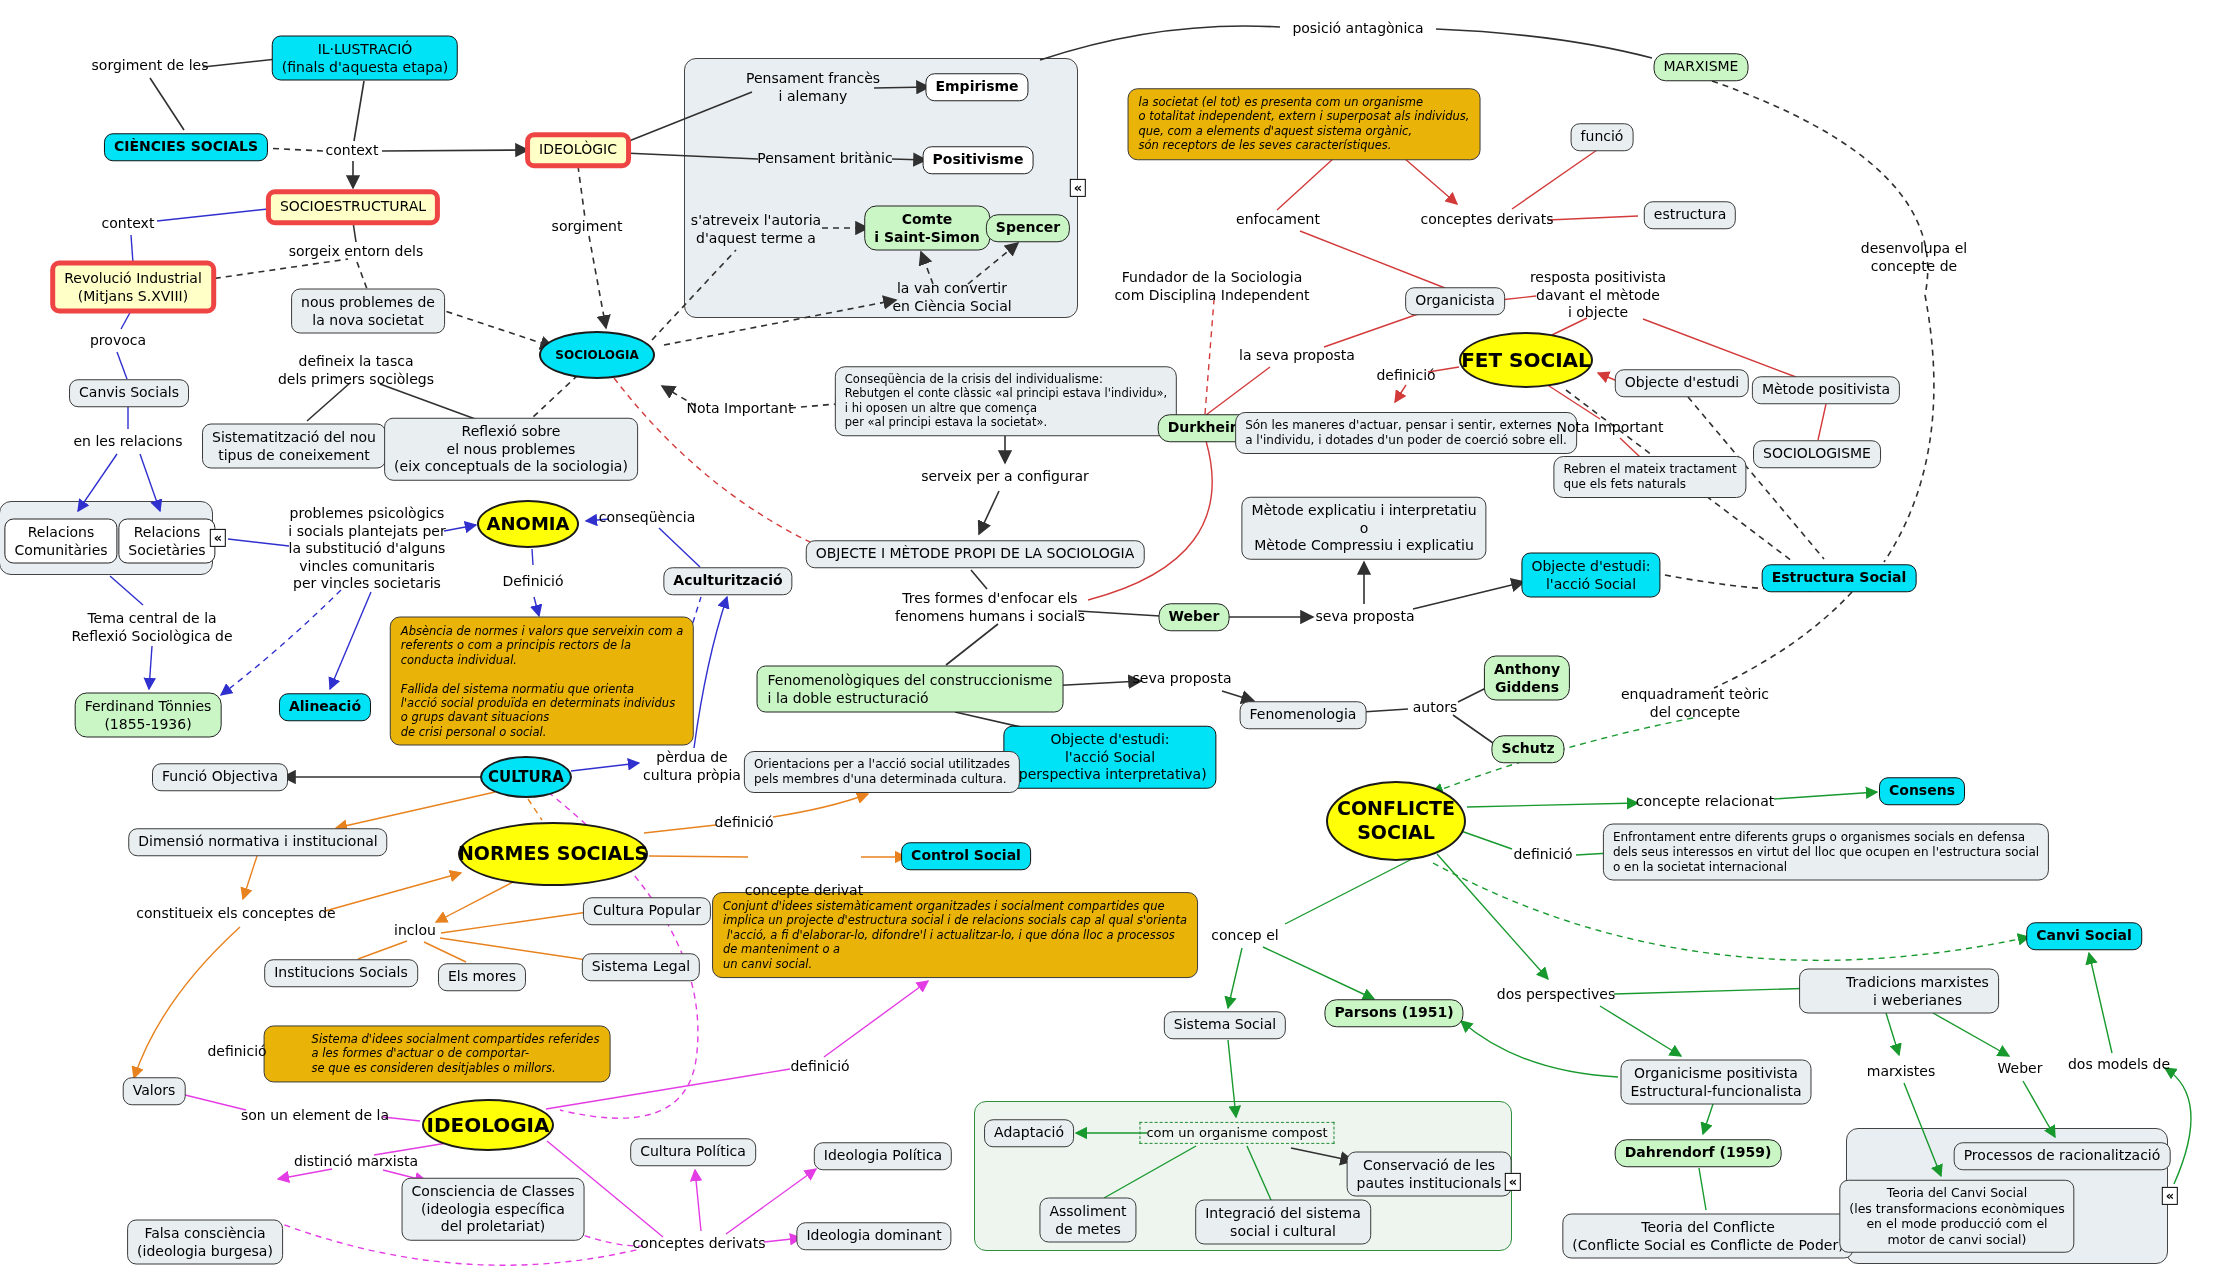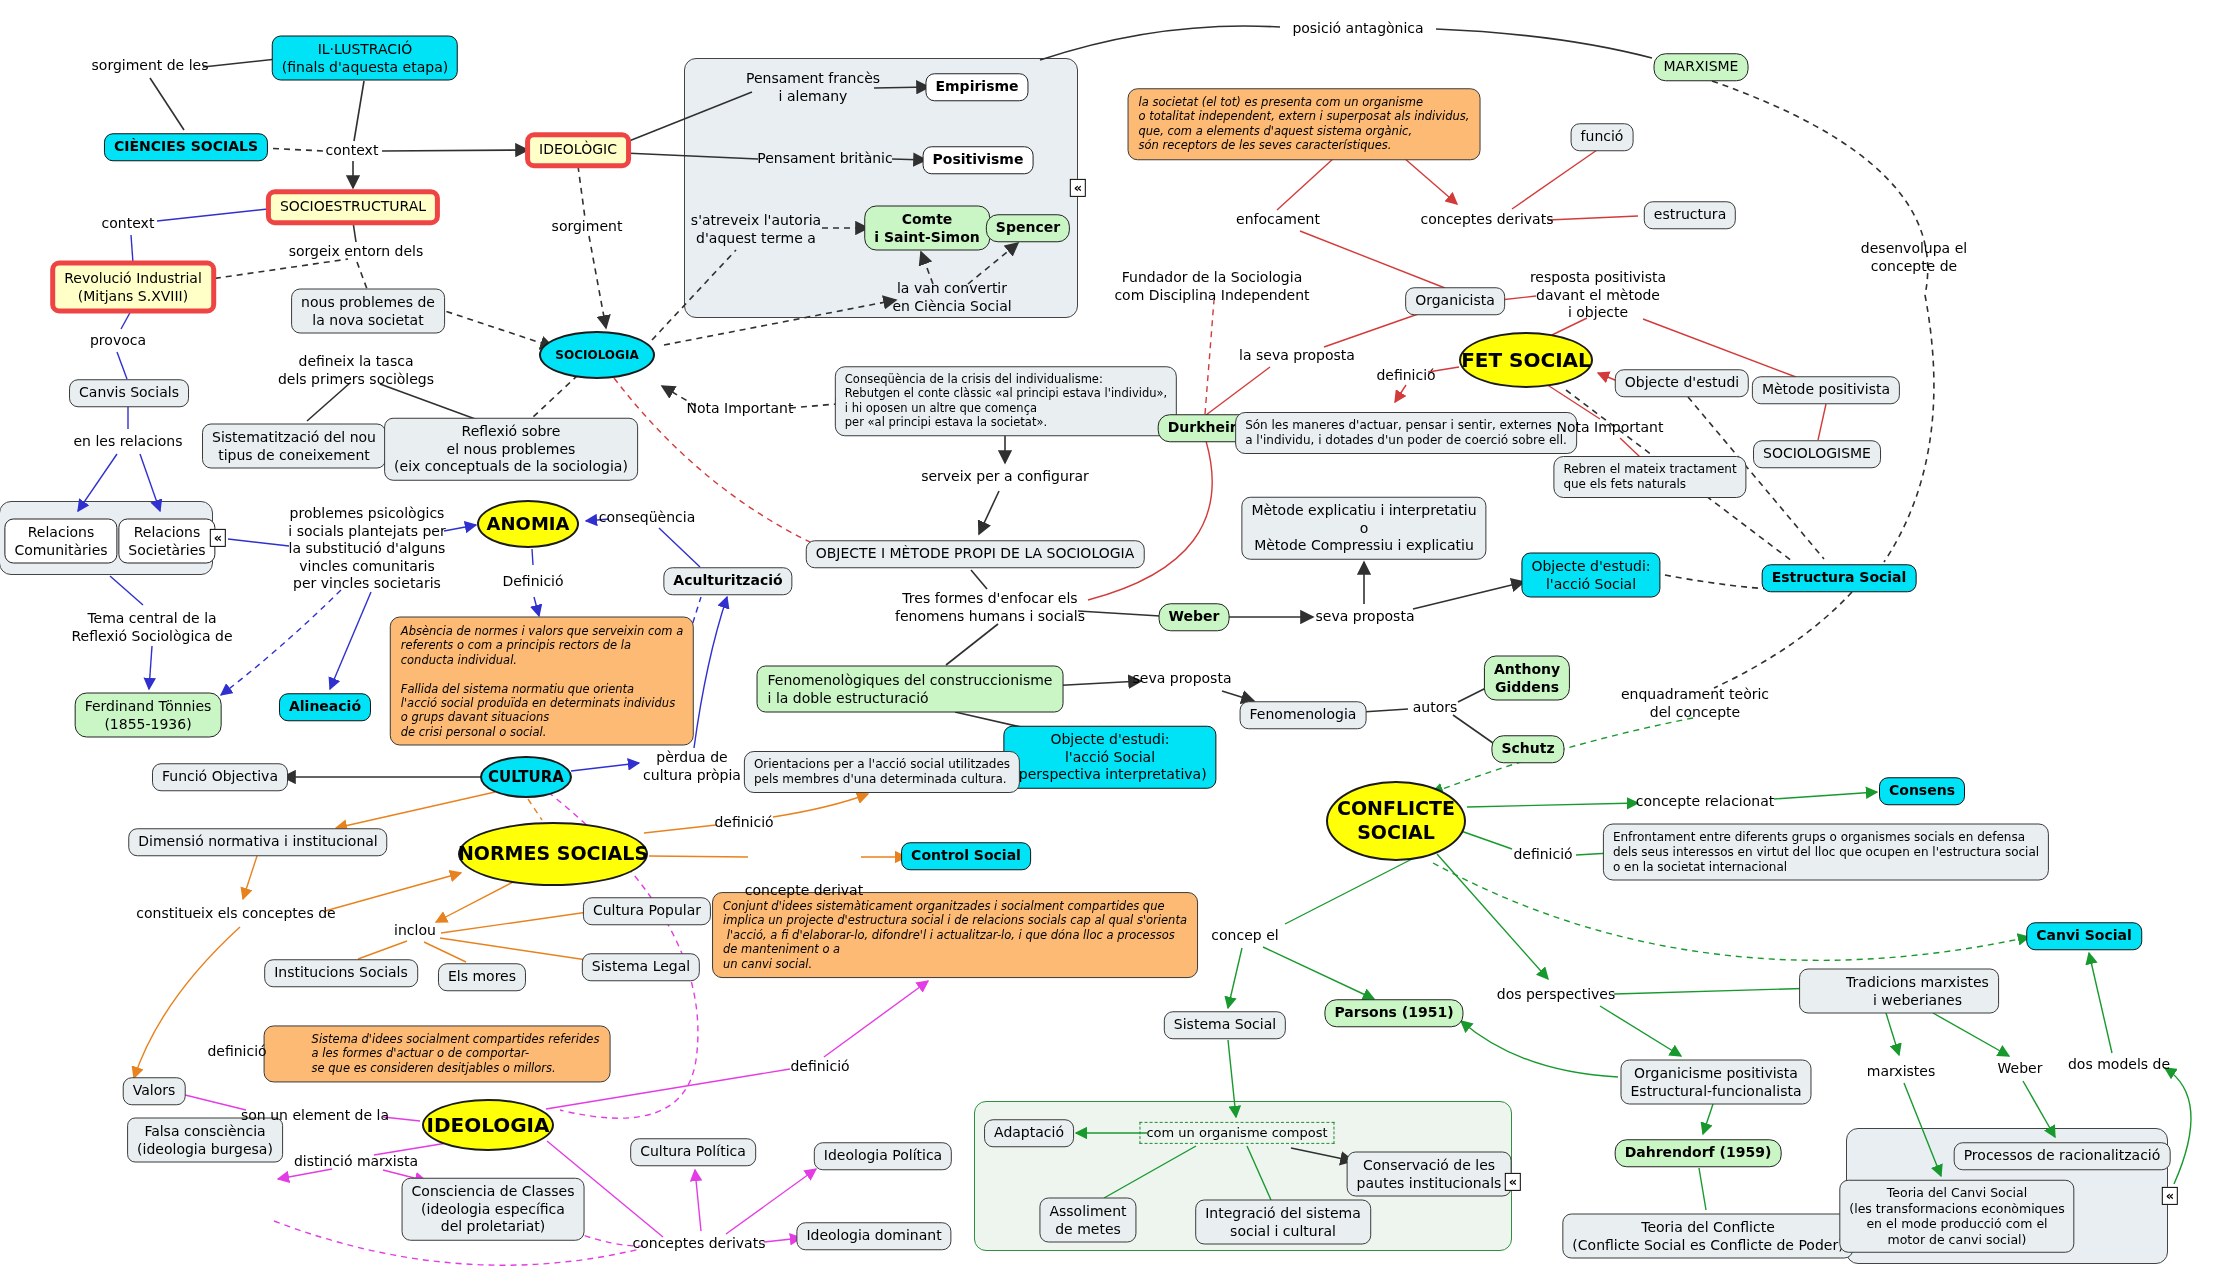--- a/index.html
+++ b/index.html
@@ -11,21 +11,21 @@
   .s-grey{background:#e9eff1;border:1px solid #3a3a3a;border-radius:9px;padding:4px 9px;}
   .s-white{background:#ffffff;border:1px solid #222;border-radius:9px;padding:4px 9px;}
   .s-cyan{background:#00e2f5;border:1px solid #111;border-radius:9px;padding:4px 9px;}
   .s-paleyellow{background:#ffffc8;border:5px solid #ef4444;border-radius:9px;padding:4px 9px;}
   .s-green{background:#caf6c6;border:1px solid #222;border-radius:12px;padding:4px 9px;}
   .s-greenbox{background:#caf6c6;border:1px solid #222;border-radius:9px;padding:5px 10px;text-align:left;}
   .s-yellow-e{background:#ffff07;border:2px solid #1a1a1a;border-radius:50%;display:flex;
               align-items:center;justify-content:center;font-weight:bold;}
   .s-cyan-e{background:#00e2f5;border:2px solid #1a1a1a;border-radius:50%;display:flex;
             align-items:center;justify-content:center;font-weight:bold;}
-  .s-note{background:#fdba74;border:1px solid #3a3a3a;border-radius:10px;padding:6px 10px;
+  .s-note{background:#eab308;border:1px solid #3a3a3a;border-radius:10px;padding:6px 10px;
           font-style:italic;text-align:left;font-size:11.5px;}
   .s-noteplain{background:#e9eff1;border:1px solid #3a3a3a;border-radius:10px;padding:5px 9px;
                text-align:left;font-size:12px;}
   .s-label{background:transparent;border:none;}
   .s-dashedbox{background:transparent;border:1px dashed #1f8a33;padding:2px 6px;font-size:13px;}
   .s-container{background:#e9eef2;border:1px solid #444;border-radius:12px;z-index:1;}
   .s-container-green{background:#eef5ef;border:1px solid #2f8f3f;border-radius:12px;z-index:1;}
   .s-chev{background:#ffffff;border:1px solid #000;font-size:13px;font-weight:bold;padding:0 3px;z-index:4;}
   .bold{font-weight:bold;}
 </style>
@@ -291,21 +291,21 @@
       <div class="node s-note" style="left: 955px; top: 935px;">Conjunt d'idees sistemàticament organitzades i socialment compartides que
 implica un projecte d'estructura social i de relacions socials cap al qual s'orienta
  l'acció, a fi d'elaborar-lo, difondre'l i actualitzar-lo, i que dóna lloc a processos
 de manteniment o a
 un canvi social.</div>
       <div class="node s-note" style="left: 437px; top: 1054px; padding-left: 47px;">Sistema d'idees socialment compartides referides
 a les formes d'actuar o de comportar-
 se que es consideren desitjables o millors.</div>
       <div class="node s-grey" style="left: 154px; top: 1091px;">Valors</div>
       <div class="node s-yellow-e" style="left: 488px; top: 1125px; width: 132px; height: 52px; font-size: 20px;">IDEOLOGIA</div>
-      <div class="node s-grey" style="left: 205px; top: 1140px; border-radius: 8px;">Falsa consciència
+      <div class="node s-grey" style="left: 205px; top: 1242px;">Falsa consciència
 (ideologia burgesa)</div>
       <div class="node s-grey" style="left: 493px; top: 1209px;">Consciencia de Classes
 (ideologia específica
 del proletariat)</div>
       <div class="node s-grey" style="left: 693px; top: 1152px;">Cultura Política</div>
       <div class="node s-grey" style="left: 883px; top: 1156px;">Ideologia Política</div>
       <div class="node s-grey" style="left: 874px; top: 1236px;">Ideologia dominant</div>
       <div class="node s-yellow-e" style="left: 1396px; top: 821px; width: 140px; height: 80px; font-size: 19px;">CONFLICTE
 SOCIAL</div>
       <div class="node s-cyan bold" style="left: 1922px; top: 791px;">Consens</div>

